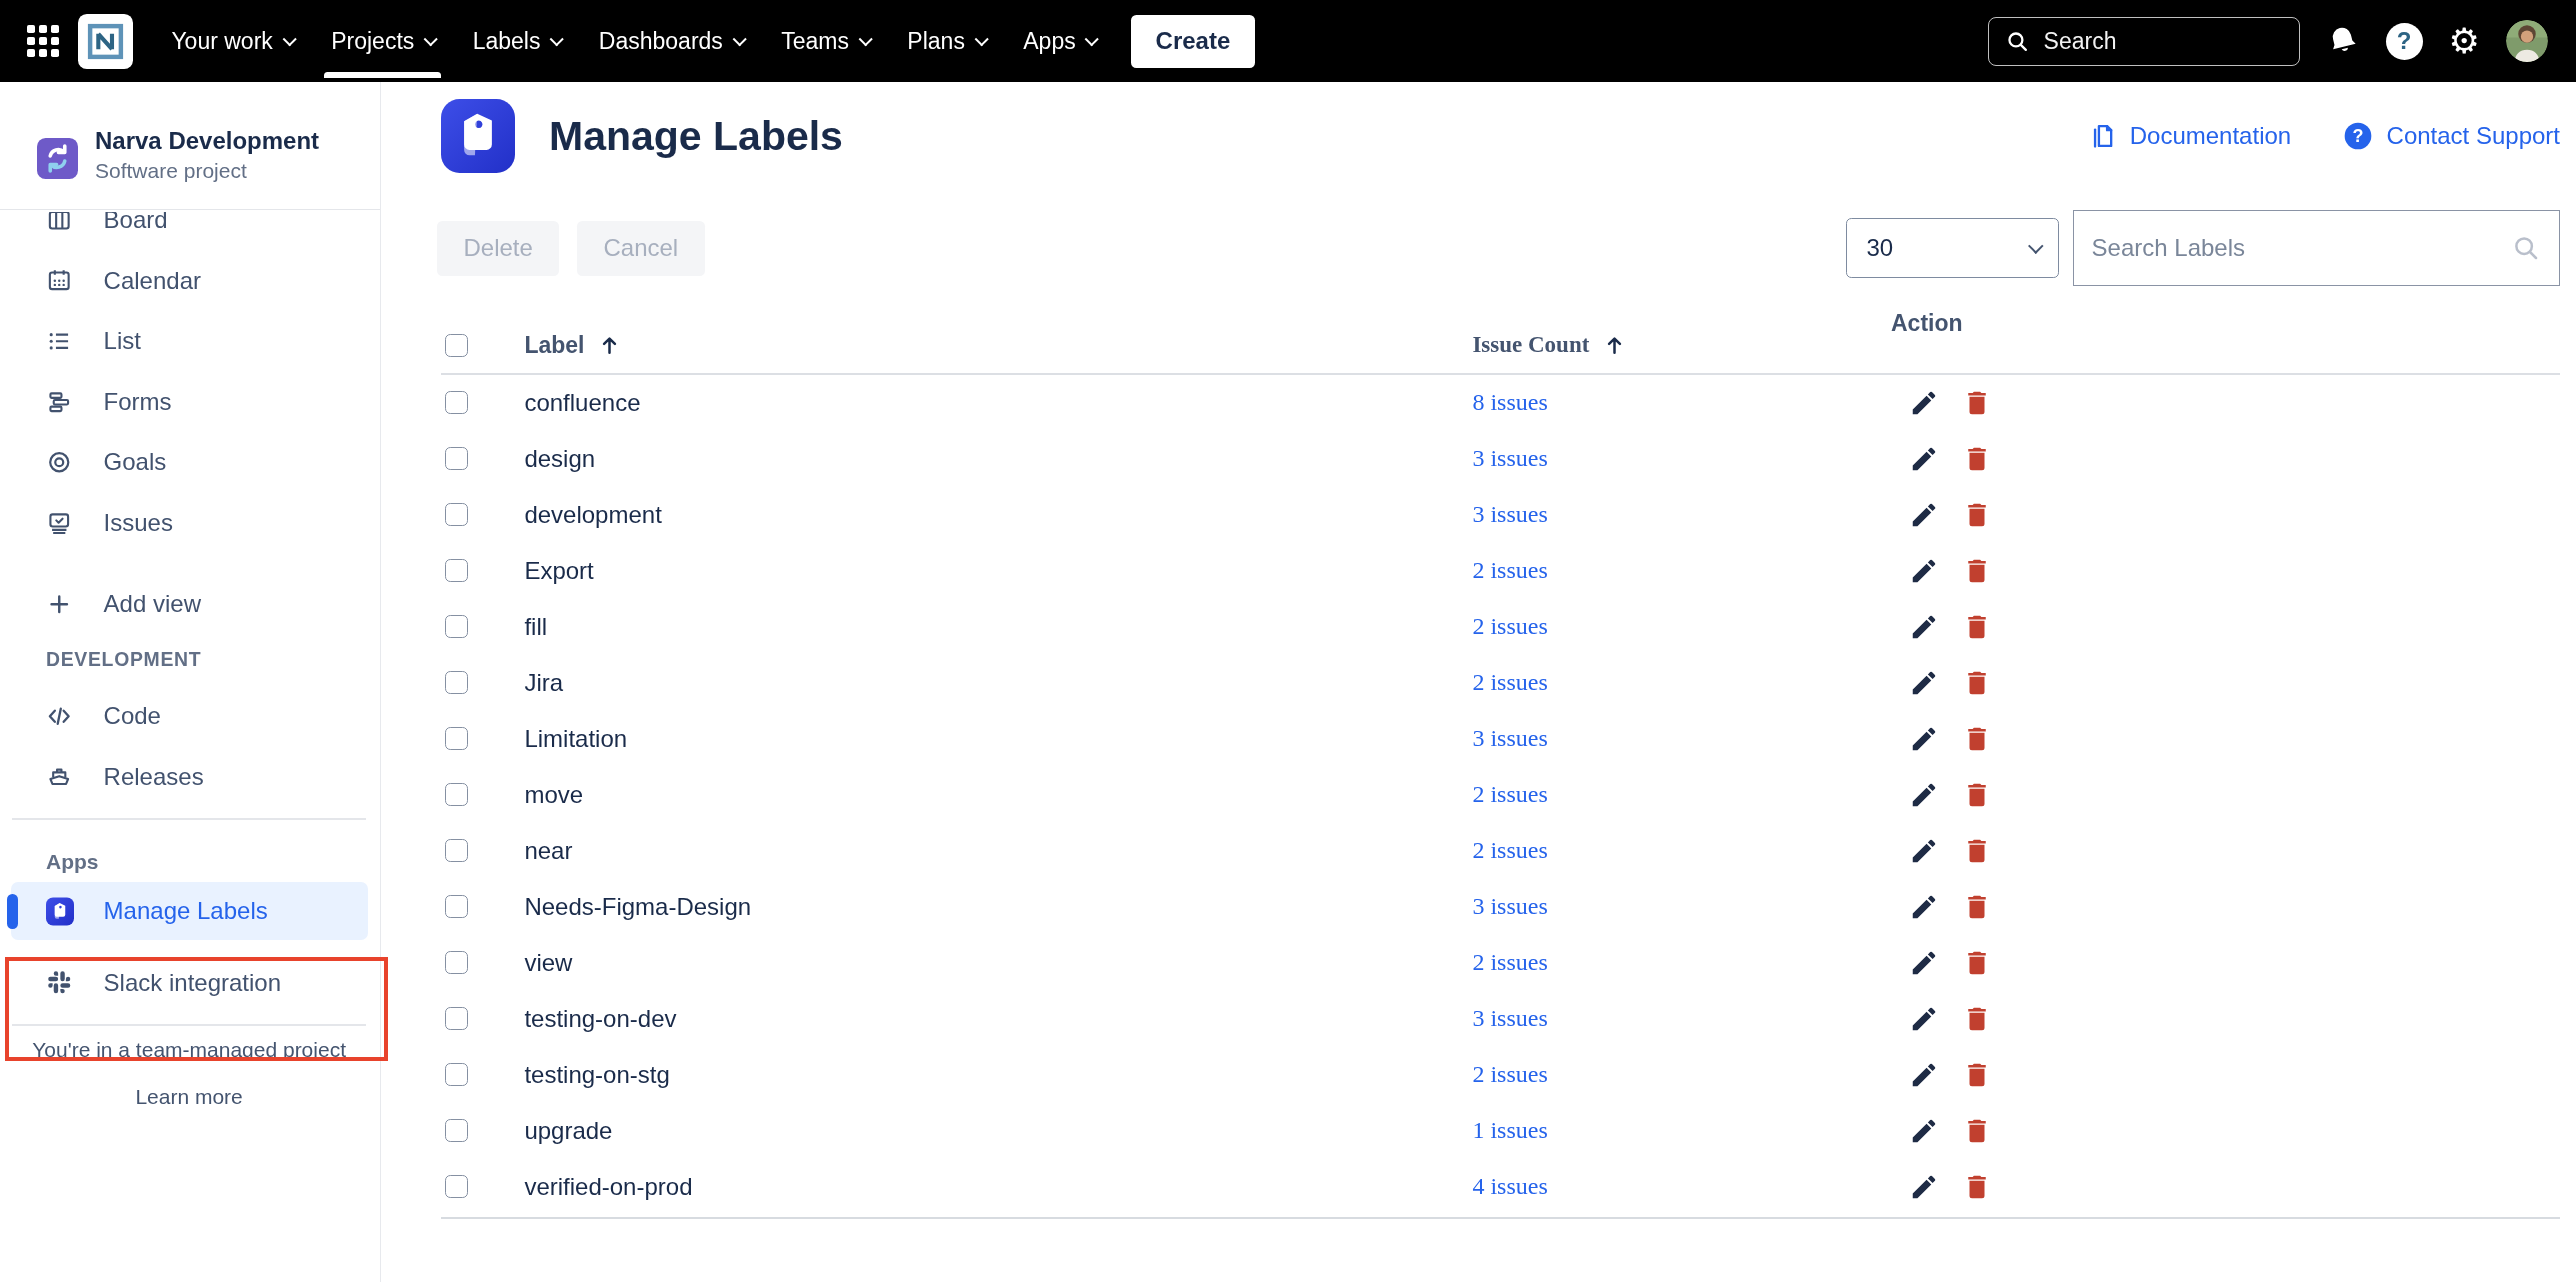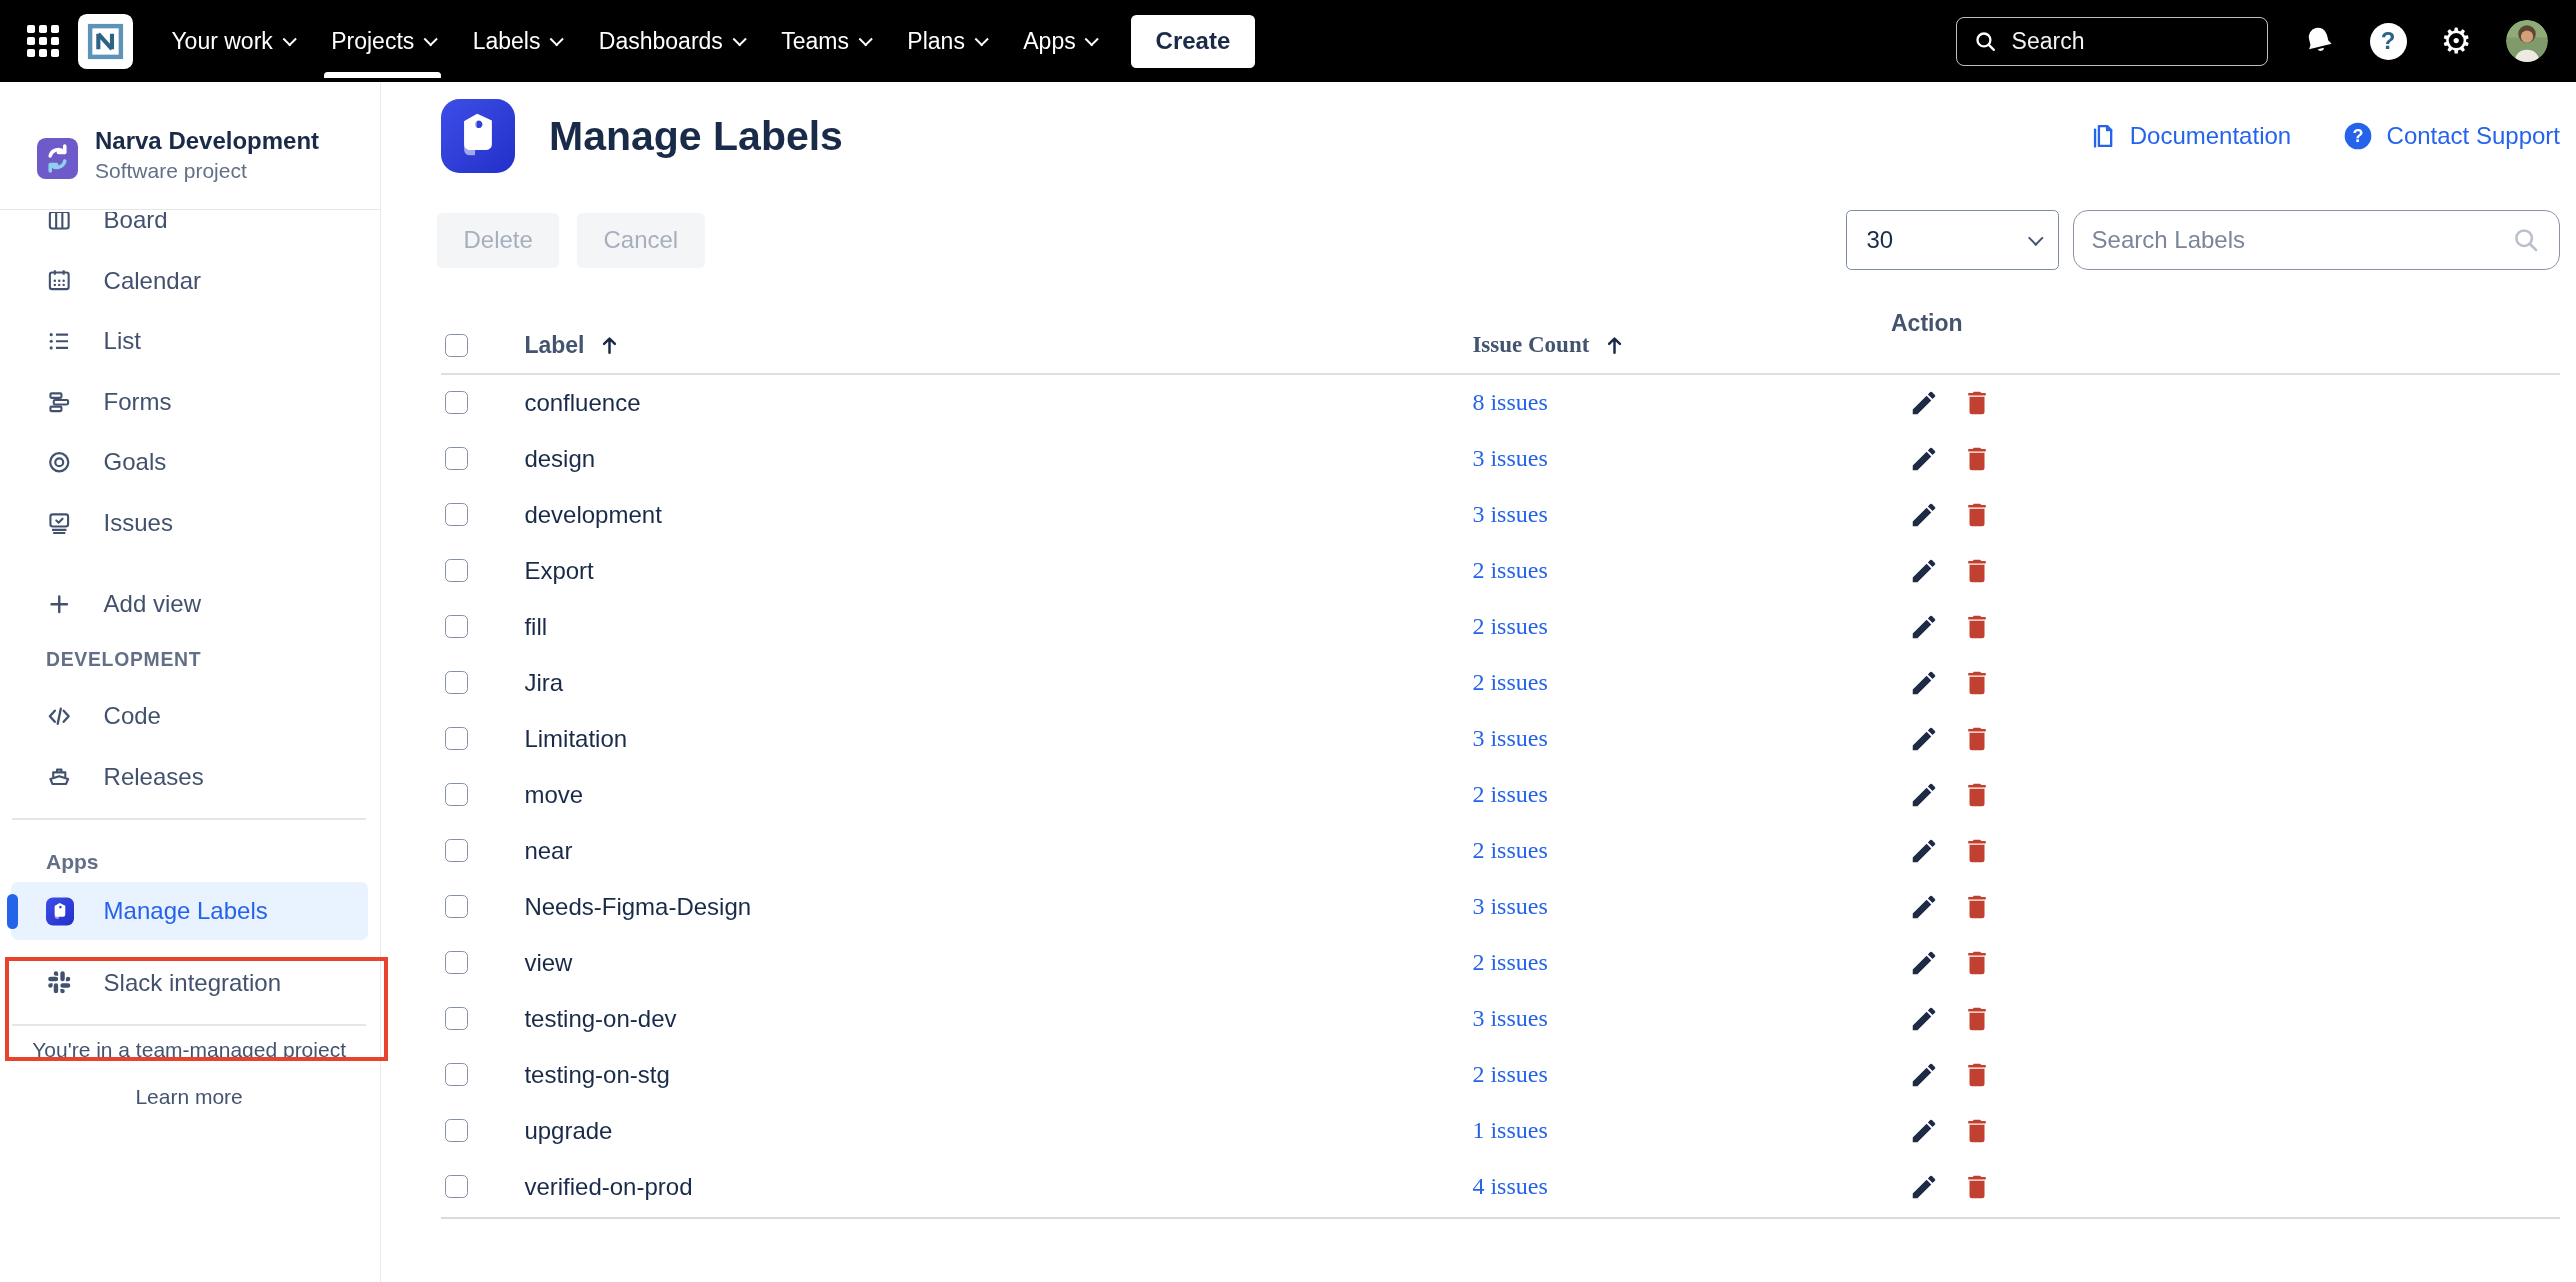--- a/index.html
+++ b/index.html
@@ -8,21 +8,21 @@
   
   .topnav { position:absolute; top:0; left:0; width:2576px; height:82px; background:#000000; display:flex; align-items:center; z-index:5; }
   .appswitcher { margin-left:26.5px; display:grid; grid-template-columns:repeat(3,8px); grid-gap:4px; cursor:pointer; }
   .appswitcher i { width:8px; height:8px; background:#fff; border-radius:1.8px; display:block; }
   .logo-tile { margin-left:19.4px; width:55px; height:55px; background:#fff; border-radius:8.8px; display:flex; align-items:center; justify-content:center; }
   .primary-nav { display:flex; align-items:center; margin-left:35px; height:74px; }
   .nav-item { position:relative; height:74px; display:flex; align-items:center; gap:9.7px; padding:0 3.5px; margin-right:32px; color:#fff; font-size:23px; font-weight:500; cursor:pointer; white-space:nowrap; }
   .nav-item .chev { width:9.7px; height:9.7px; border-right:2.6px solid #fff; border-bottom:2.6px solid #fff; transform:rotate(45deg) translateY(-2.6px); }
   .nav-item.active::after { content:""; position:absolute; left:-3.5px; right:-3.5px; bottom:0; height:6.2px; background:#fff; border-radius:3.5px 3.5px 0 0; }
   .create-btn { height:53px; padding:0 25px; background:#fff; color:#1A2B4A; border:none; border-radius:5.3px; font-size:24px; font-weight:600; font-family:inherit; cursor:pointer; }
-  .nav-right { margin-left:auto; display:flex; align-items:center; gap:34px; margin-right:28px; }
+  .nav-right { margin-left:auto; display:flex; align-items:center; gap:26px; margin-right:28px; }
   .nav-search { width:312px; height:49px; border:1.8px solid rgba(255,255,255,.75); border-radius:8px; display:flex; align-items:center; gap:14px; padding:0 16px; color:rgba(255,255,255,.95); font-size:23px; cursor:text; }
   .nav-icon { display:flex; align-items:center; justify-content:center; cursor:pointer; }
   .help-circle { width:37px; height:37px; border-radius:50%; background:#fff; color:#2D6484; font-size:24px; font-weight:700; display:flex; align-items:center; justify-content:center; }
   .gear-glyph { font-family:"DejaVu Sans",sans-serif; font-size:35px; color:#fff; line-height:1; }
   .avatar { width:42px; height:42px; border-radius:50%; overflow:hidden; }
 
   
   .sidebar { position:absolute; top:74px; left:0; width:381px; height:1209px; background:#fff; border-right:1.8px solid #E7E9ED; z-index:2; }
   .proj-header { position:absolute; top:0; left:0; right:0; height:136px; background:#fff; z-index:3; border-bottom:1.8px solid #E4E6EA; }
   .proj-icon { position:absolute; left:37px; top:64px; width:41px; height:41px; }
@@ -50,21 +50,21 @@
   .page-title { font-size:41px; font-weight:600; color:#1A2B4A; }
   .header-links { position:absolute; top:46px; right:16px; display:flex; align-items:center; gap:51px; }
   .hlink { display:flex; align-items:center; gap:12.4px; color:#2563EB; font-size:24px; font-weight:500; cursor:pointer; }
 
   .toolbar { position:absolute; top:136px; left:56px; right:16px; display:flex; align-items:center; }
   .tb-btn { height:55px; padding:0 26.5px; border:none; border-radius:5.3px; background:#F4F5F7; color:#A7AFBE; font-size:24px; font-weight:500; font-family:inherit; cursor:default; }
   .tb-btn + .tb-btn { margin-left:17.6px; }
   .tb-spacer { flex:1; }
   .page-select { width:213px; height:60px; border:1.8px solid #7E8BA0; border-radius:5.3px; display:flex; align-items:center; padding:0 19.4px; font-size:24px; color:#1A2B4A; cursor:pointer; }
   .page-select .chev { margin-left:auto; width:10.6px; height:10.6px; border-right:2.6px solid #44546F; border-bottom:2.6px solid #44546F; transform:rotate(45deg) translateY(-3.5px); }
-  .label-search { width:487px; height:60px; margin-left:14px; border:1.8px solid #8A93A5; border-radius:15px; display:flex; align-items:center; padding:0 17.6px; }
+  .label-search { width:487px; height:76px; margin-left:14px; border:1.8px solid #8A93A5; border-radius:0; display:flex; align-items:center; padding:0 17.6px; }
   .label-search input { border:none; outline:none; flex:1; font-size:24px; font-family:inherit; color:#1A2B4A; }
   .label-search input::placeholder { color:#7A8699; }
 
   .ltable { position:absolute; top:243px; left:60px; right:16px; }
   .thead { display:flex; align-items:center; height:56px; padding-left:4.4px; font-size:23px; font-weight:600; color:#44546F; }
   .thead-divider { height:1.8px; background:#DCDFE4; }
   .cb { width:23px; height:23px; border:1.8px solid #8590A2; border-radius:5.3px; background:#fff; cursor:pointer; flex:none; }
   .col-label { margin-left:56px; width:948px; flex:none; display:flex; align-items:center; }
   .col-issues { width:423px; flex:none; display:flex; align-items:center;font-family:Liberation Serif, serif; }
   .col-action { flex:1; display:flex; align-items:center; padding-left:13.2px; gap:23px; }

